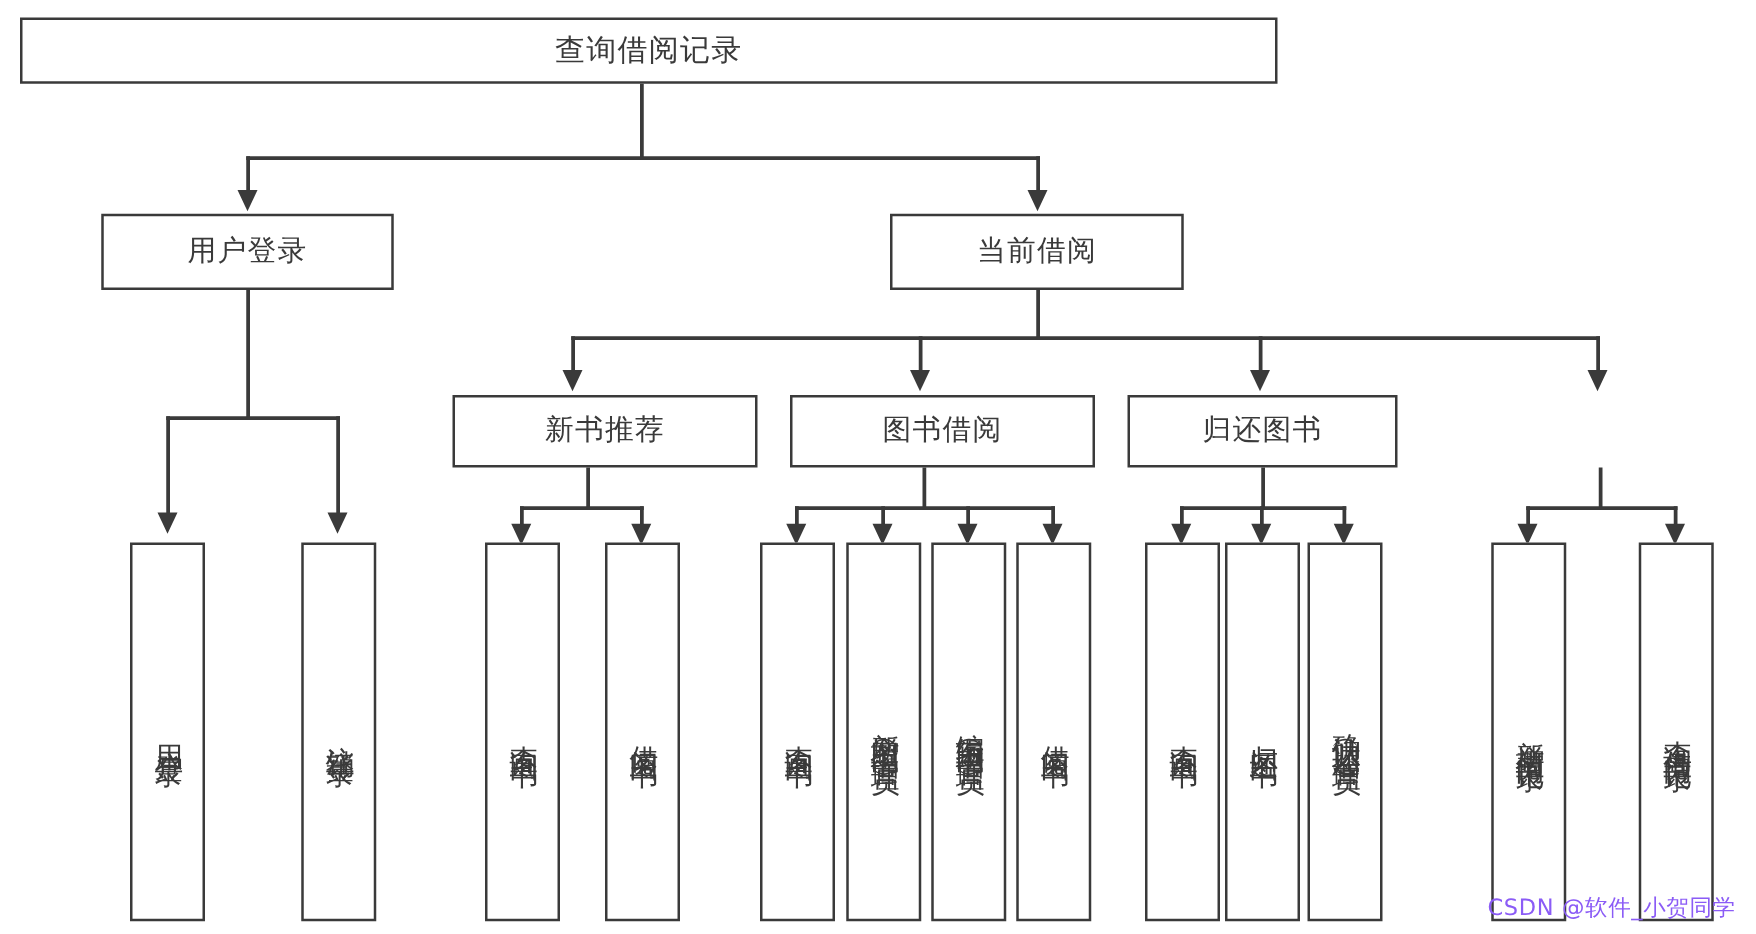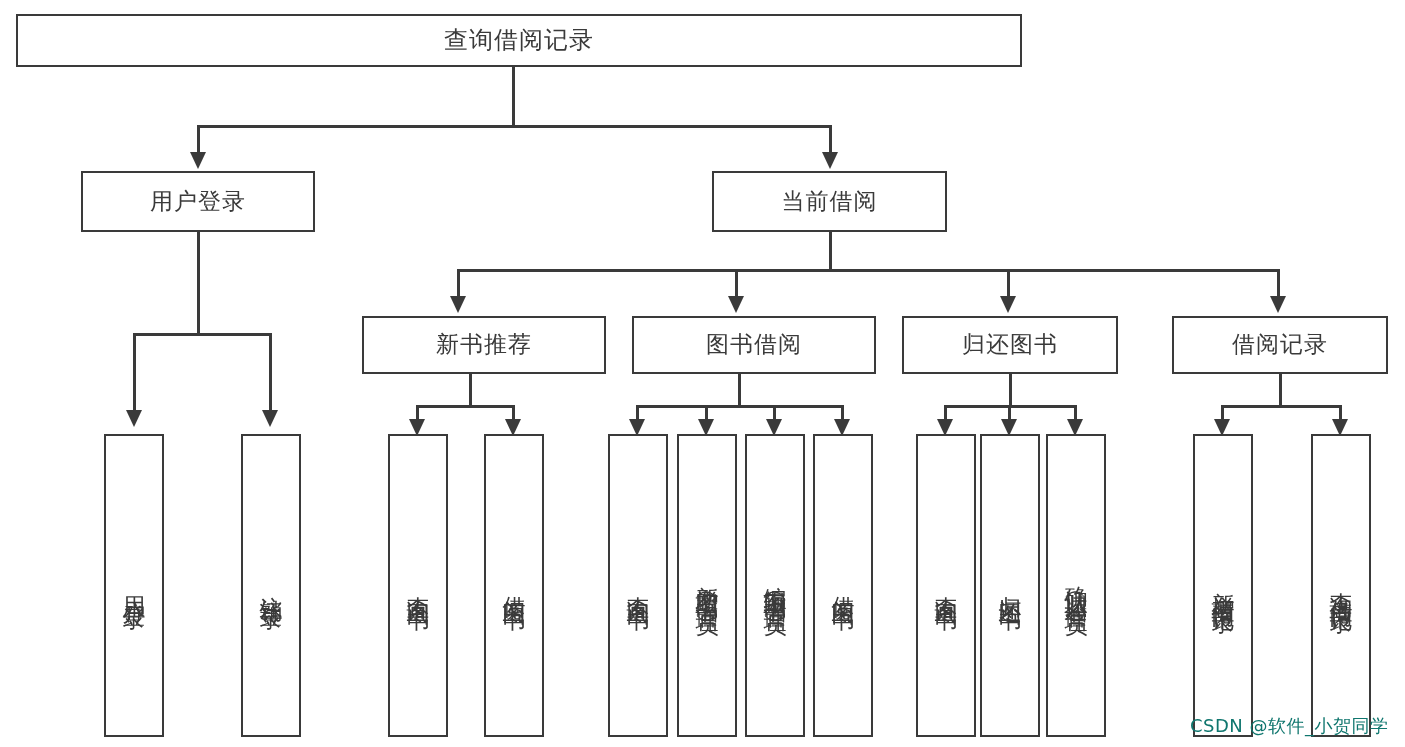--- a/index.html
+++ b/index.html
@@ -62,21 +62,21 @@
     position:absolute;
     width:0;height:0;
     border-left:8px solid transparent;
     border-right:8px solid transparent;
     border-top:17px solid #3a3a3a;
   }
   
   #watermark{
     position:absolute;
     font-size:18px;
-    color:#0f766e;
+    color:#8b5cf6;
     white-space:nowrap;
     letter-spacing:0.5px;
     pointer-events:none;
   }
 </style>
 </head>
 <body>
 
 <div id="diagram-root">
 
@@ -122,23 +122,20 @@
 
   <div class="node horiz" style="left:362px;top:316px;width:244px;height:58px;">
     <span class="label">新书推荐</span>
   </div>
   <div class="node horiz" style="left:632px;top:316px;width:244px;height:58px;">
     <span class="label">图书借阅</span>
   </div>
   <div class="node horiz" style="left:902px;top:316px;width:216px;height:58px;">
     <span class="label">归还图书</span>
   </div>
-  <div class="node horiz" style="left:1172px;top:316px;width:216px;height:58px;">
-    <span class="label">借阅记录</span>
-  </div>
 
   <div class="edge v" style="left:469px;top:374px;width:3px;height:33px;"></div>
   <div class="edge h" style="left:416px;top:405px;width:99px;height:3px;"></div>
   <div class="edge v" style="left:416px;top:405px;width:3px;height:20px;"></div>
   <div class="arrow" style="left:409px;top:419px;"></div>
   <div class="edge v" style="left:512px;top:405px;width:3px;height:20px;"></div>
   <div class="arrow" style="left:505px;top:419px;"></div>
 
   <div class="edge v" style="left:738px;top:374px;width:3px;height:33px;"></div>
   <div class="edge h" style="left:636px;top:405px;width:208px;height:3px;"></div>

